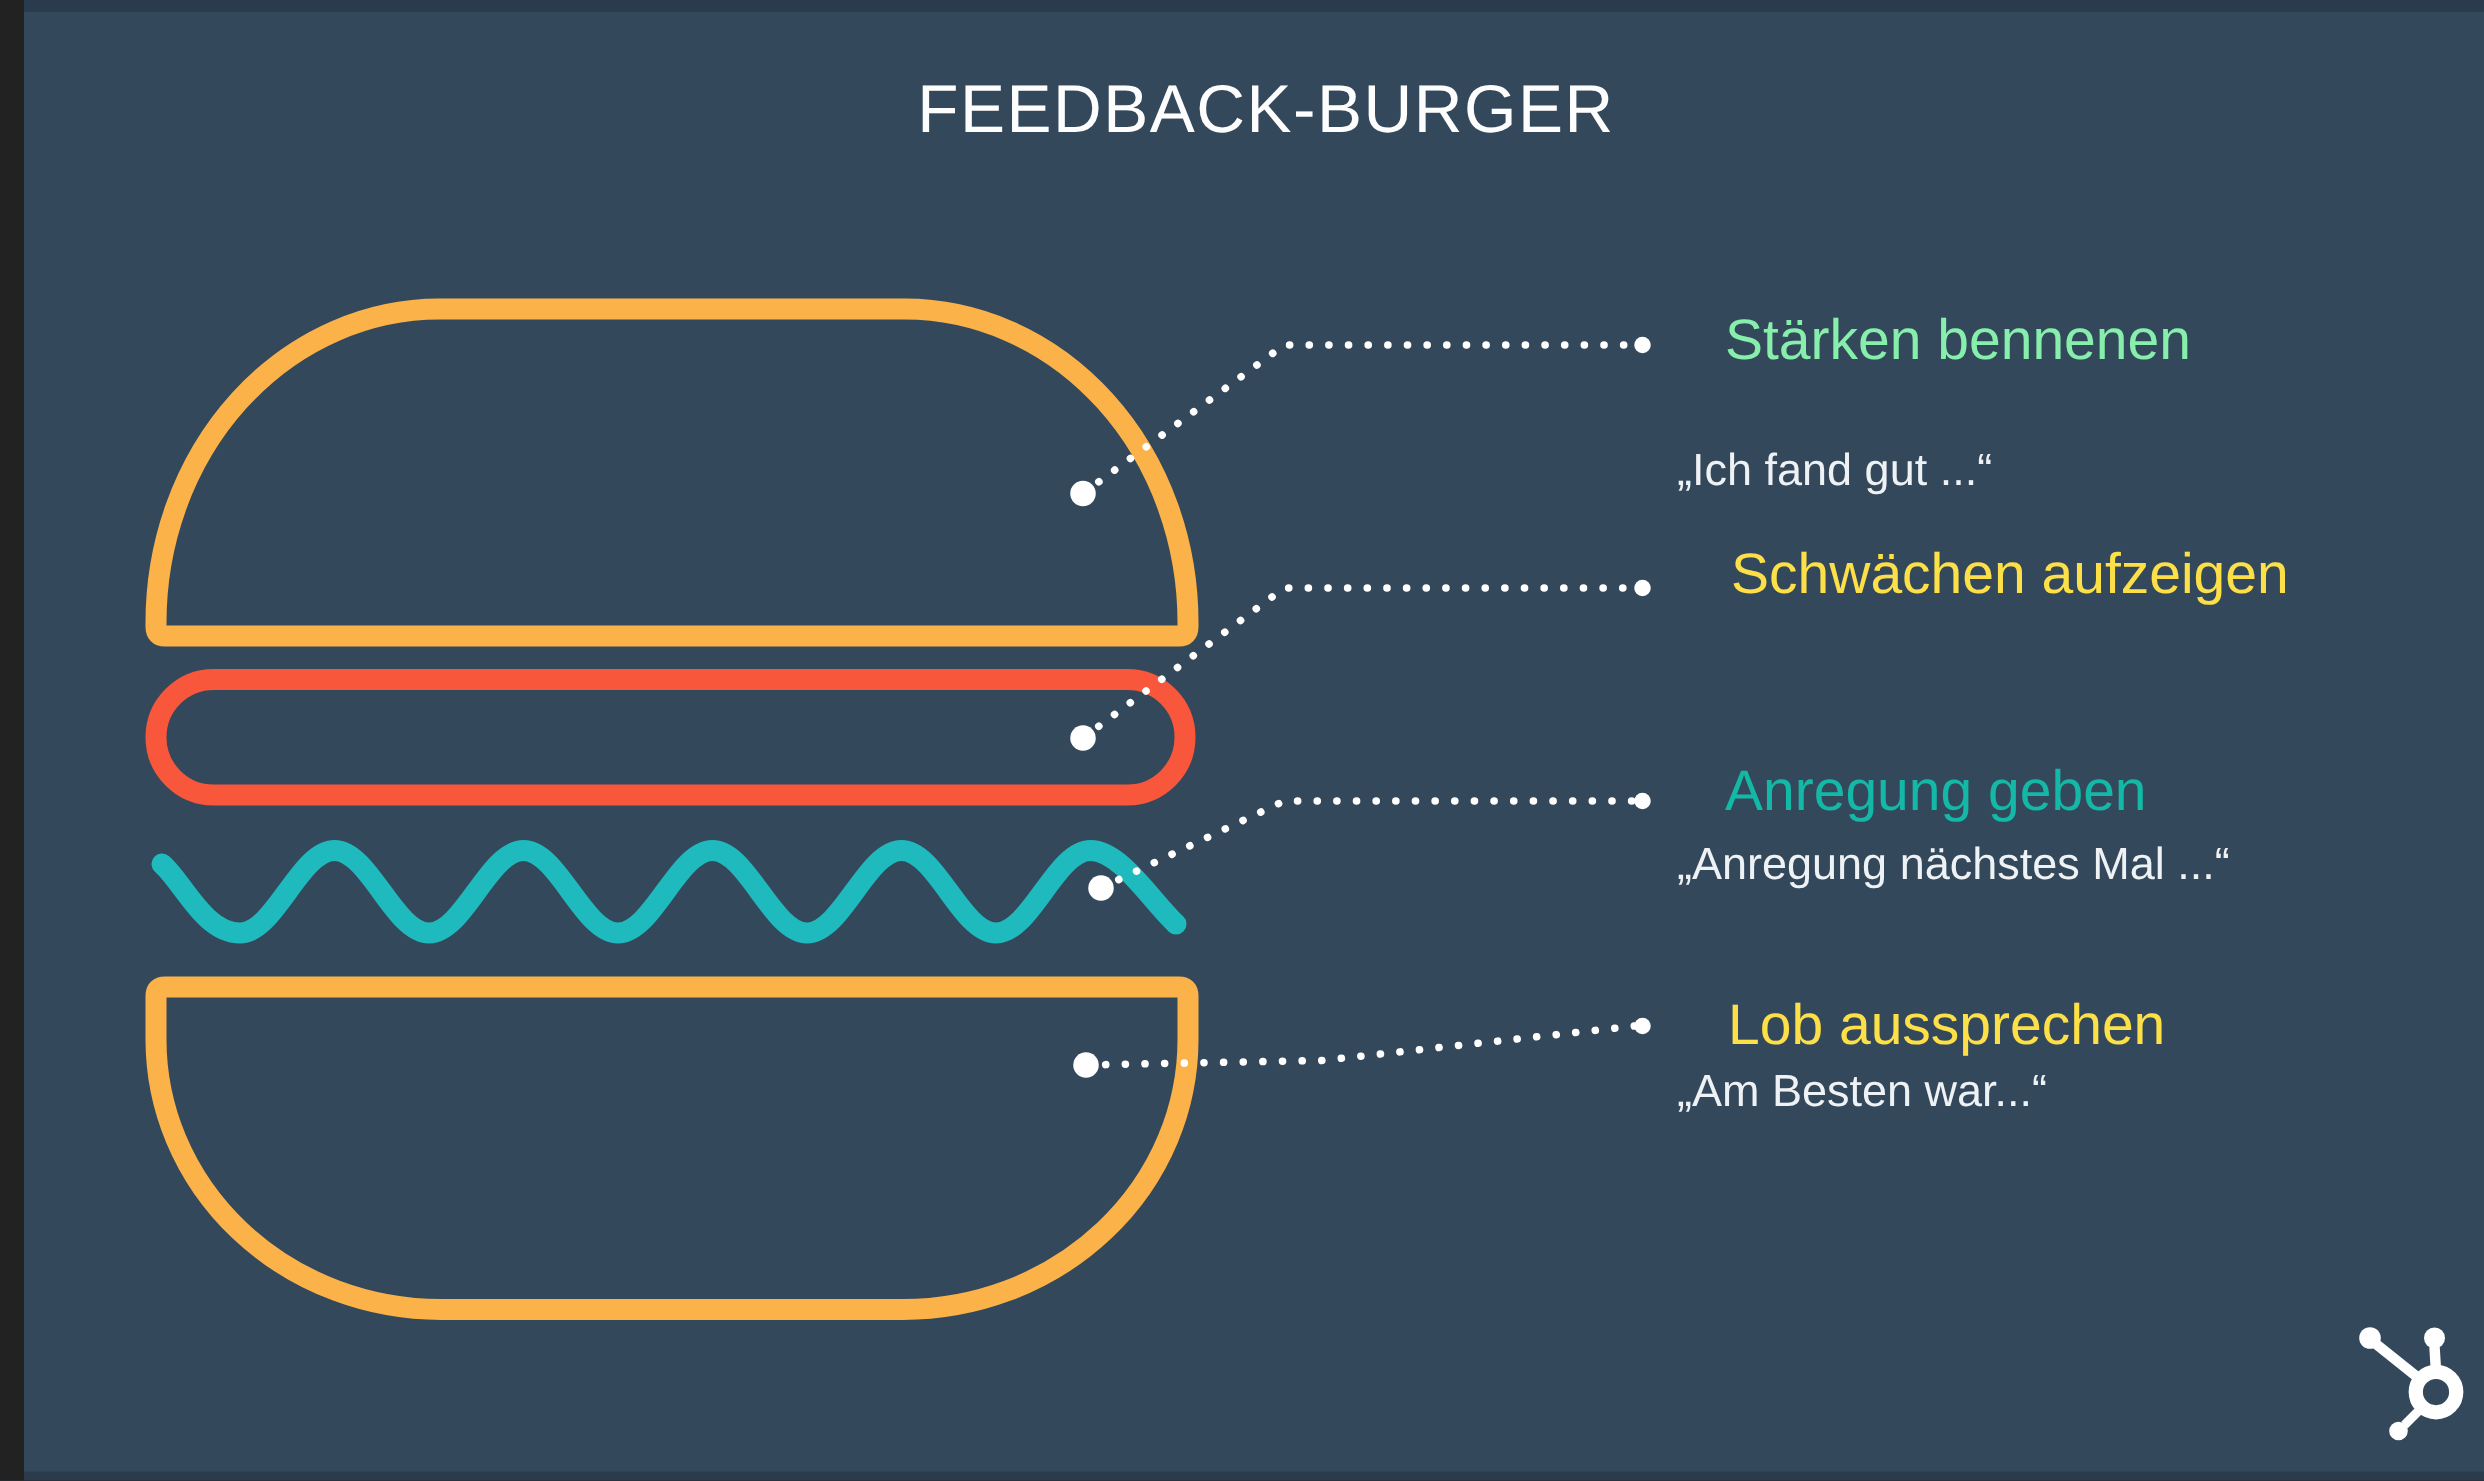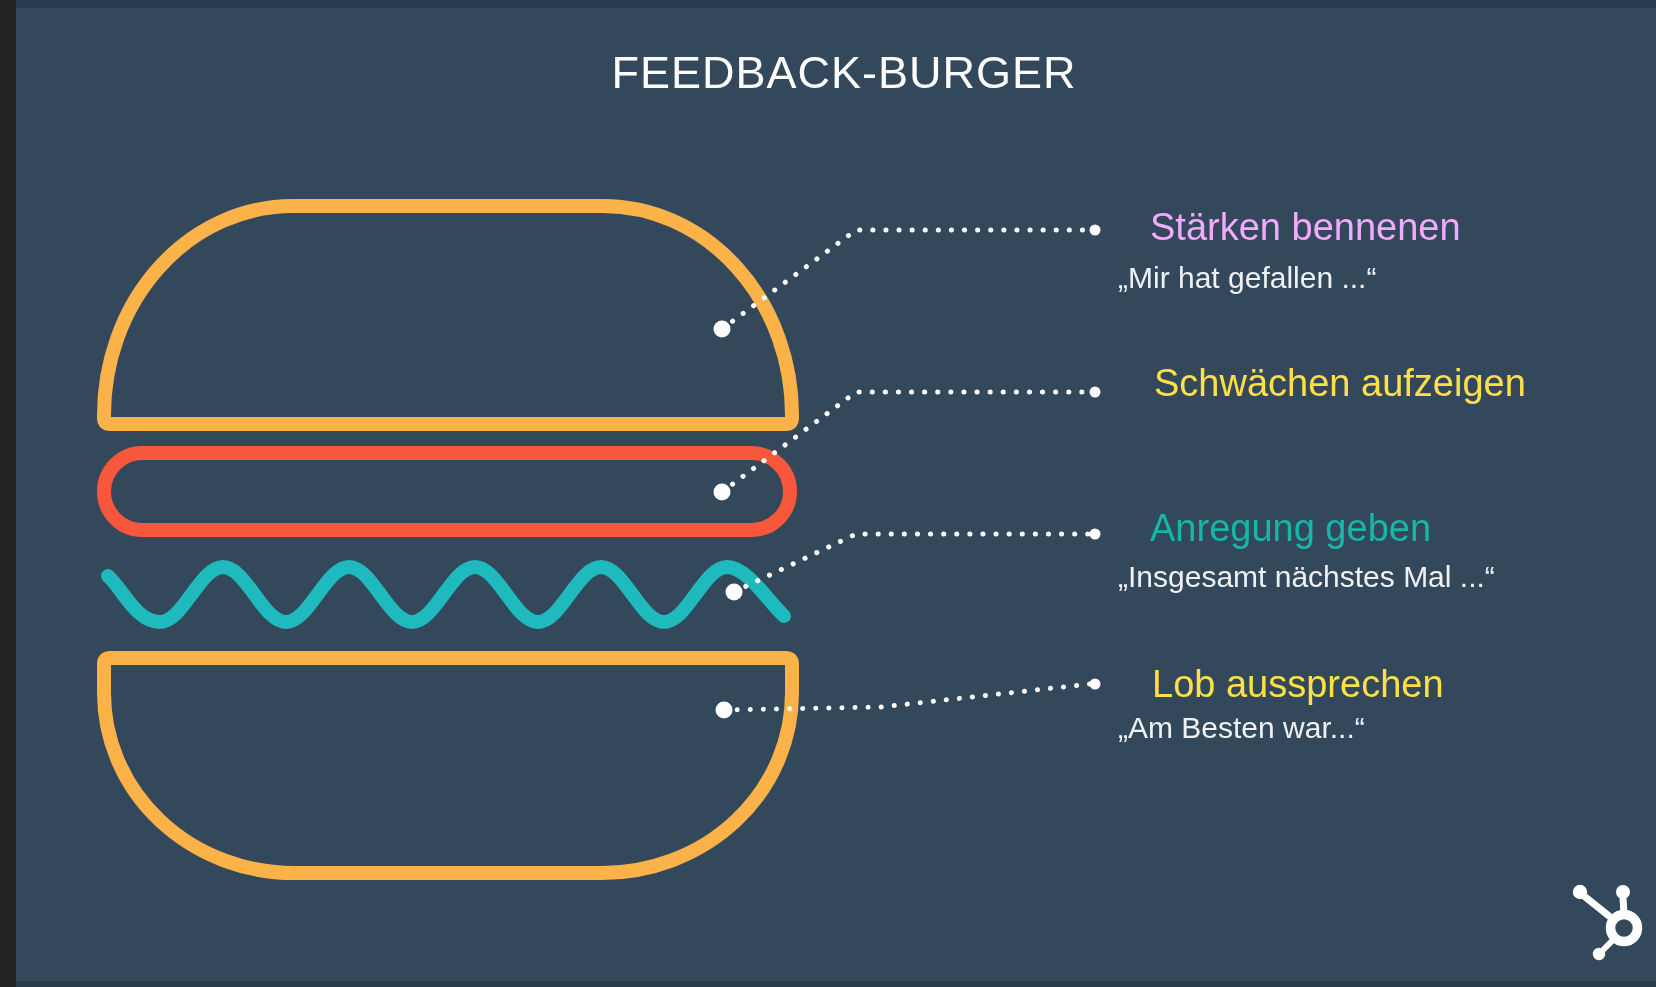--- a/index.html
+++ b/index.html
@@ -73,25 +73,25 @@
       <circle cx="1608" cy="928" r="13.5" fill="none" stroke-width="9.5"></circle>
       <line x1="1608" y1="914" x2="1607" y2="898" stroke-width="7"></line>
       <circle cx="1607" cy="892" r="7" stroke="none"></circle>
       <line x1="1598" y1="920" x2="1568" y2="896" stroke-width="7"></line>
       <circle cx="1564" cy="892" r="7.2" stroke="none"></circle>
       <line x1="1599" y1="938" x2="1587" y2="950" stroke-width="6"></line>
       <circle cx="1583" cy="954" r="6.2" stroke="none"></circle>
     </g>
   </svg>
 
-  <div id="label-1" class="callout-title" style="color: #f0abfc;">Stärken bennenen</div>
-  <div id="quote-1a" class="callout-quote">„Mir hat gefallen ...“</div>
+  <div id="label-1" class="callout-title" style="color: #86efac;">Stärken bennenen</div>
+  <div id="quote-1b" class="callout-quote">„Ich fand gut ...“</div>
 
   <div id="label-2" class="callout-title" style="color: #fde047;">Schwächen aufzeigen</div>
 
   <div id="label-3" class="callout-title" style="color: #14b8a6;">Anregung geben</div>
-  <div id="quote-3a" class="callout-quote">„Insgesamt nächstes Mal ...“</div>
+  <div id="quote-3a" class="callout-quote">„Anregung nächstes Mal ...“</div>
 
   <div id="label-4" class="callout-title" style="color: #fde047;">Lob aussprechen</div>
   <div id="quote-4a" class="callout-quote">„Am Besten war...“</div>
 
   <div id="strip-bottom" class="edge-strip"></div>
 </div>
 
 </body></html>

